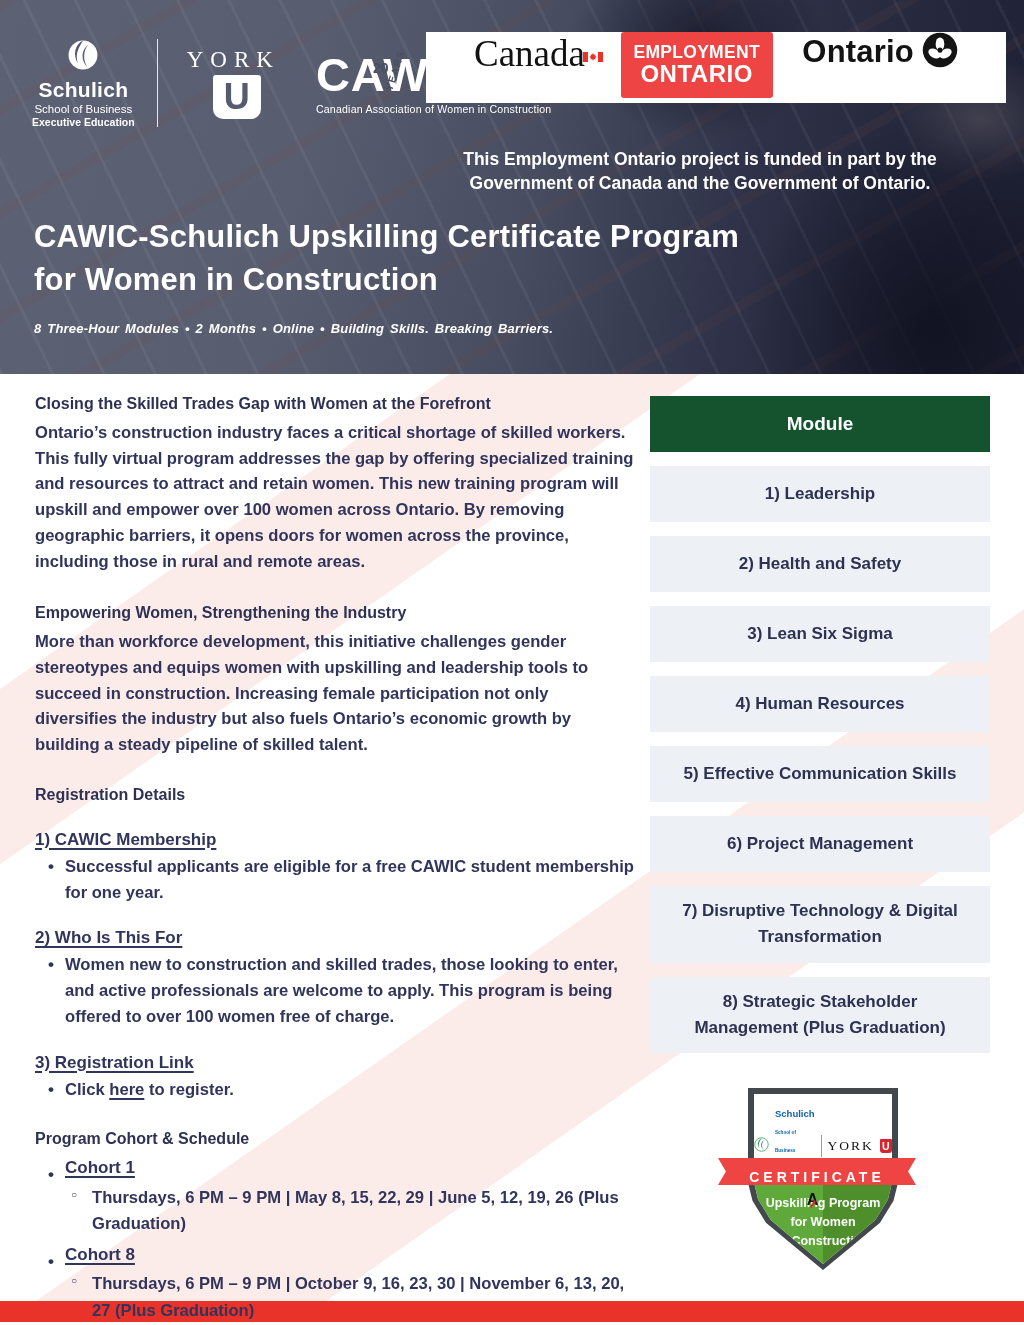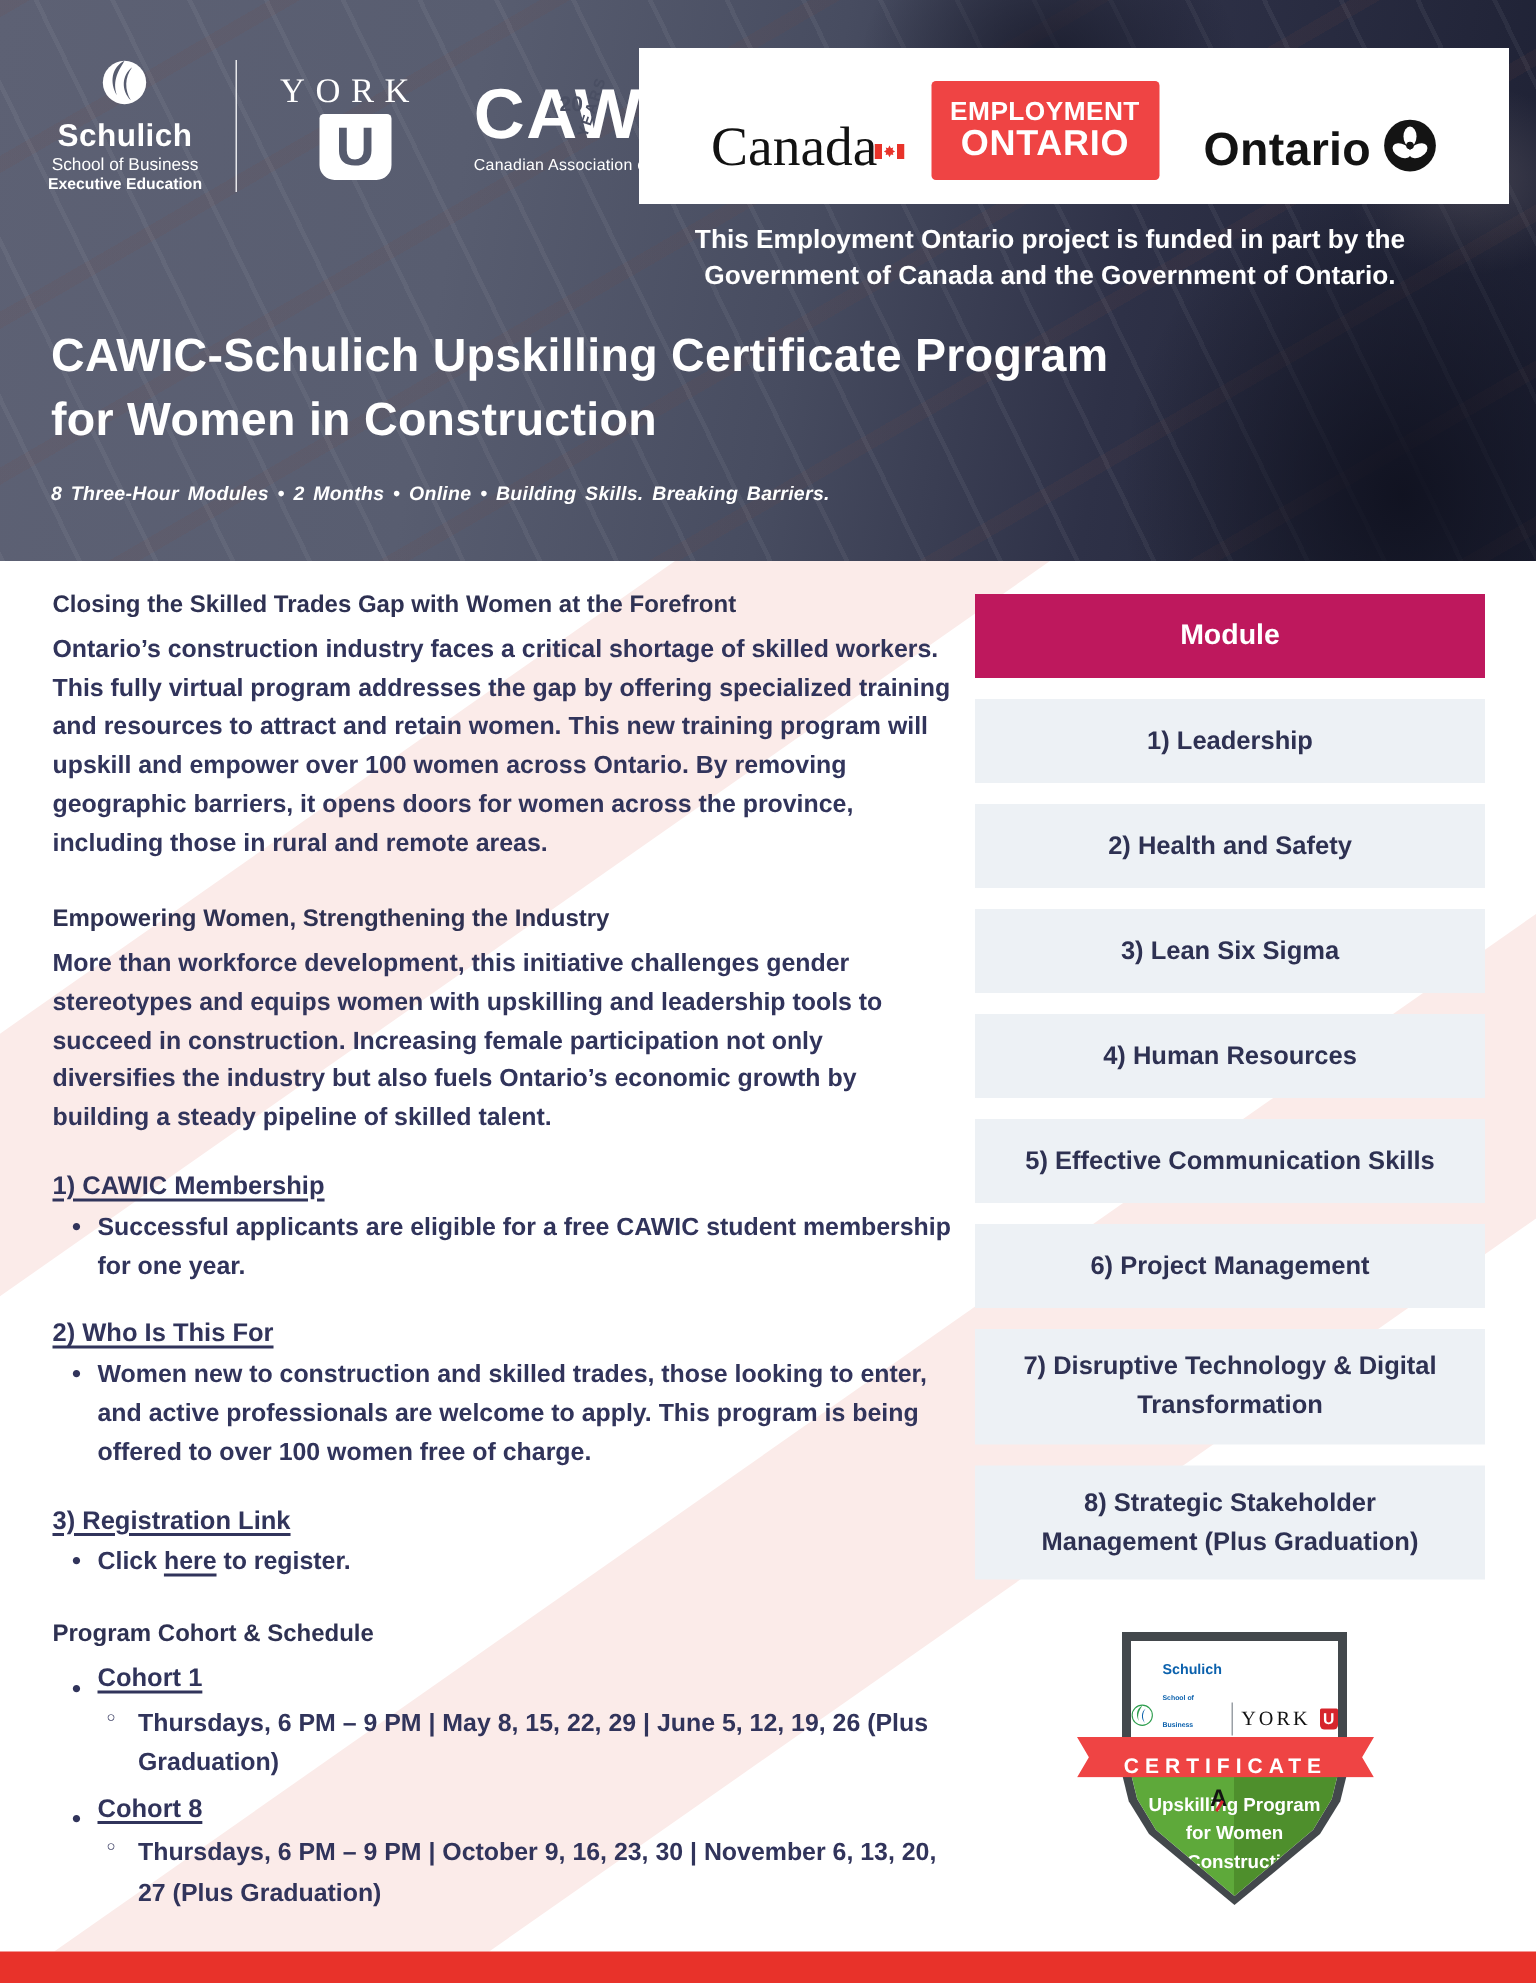--- a/index.html
+++ b/index.html
@@ -28,21 +28,21 @@
   .york { display:flex; flex-direction:column; align-items:center; }
   .york .york-word { font-family:"Liberation Serif", serif; font-size:23px; letter-spacing:7px; color:#fff; margin-left:7px; }
   .york .u-box { width:48px; height:44px; background:#fff; border-radius:3px 3px 10px 10px; display:flex; align-items:center; justify-content:center; margin-top:2px; margin-left:14px; }
   .york .u-box span { font-size:36px; font-weight:bold; color:#565b6e; line-height:1; }
   .cawic-hero { position:relative; margin-left:14px; }
   .cawic-word { font-size:47px; font-weight:bold; letter-spacing:1px; color:#fff; line-height:1; }
   .cawic-20 { position:absolute; left:54px; top:10px; width:22px; text-align:center; color:#4a4f63; font-weight:bold; font-size:14px; line-height:1.1; }
   .cawic-years { position:absolute; left:78px; top:30px; color:#4a4f63; font-size:10px; font-weight:bold; letter-spacing:1.5px; transform:rotate(-72deg); transform-origin:left bottom; }
   .cawic-tagline { font-size:10.6px; color:#fff; margin-top:5px; letter-spacing:.2px; }
 
-  .gov-box { position:absolute; left:426px; top:32px; width:580px; height:104px; background:#ffffff; display:flex; align-items:flex-end; justify-content:space-between; padding:16px 48px; }
+  .gov-box { position:absolute; left:426px; top:32px; width:580px; height:71px; background:#ffffff; display:flex; align-items:flex-start; justify-content:space-between; padding:0 48px; }
   .canada-wordmark { position:relative; font-family:"Liberation Serif", serif; font-size:37px; color:#121212; padding-right:6px; }
   .canada-flag { position:absolute; right:-12px; top:-4px; }
   .eo-box { width:152px; height:66px; background:#ef4444; border-radius:3px; color:#fff; display:flex; flex-direction:column; align-items:center; justify-content:center; line-height:1.02; }
   .eo-box .eo1 { font-size:17.5px; font-weight:bold; letter-spacing:.3px; }
   .eo-box .eo2 { font-size:24px; font-weight:bold; letter-spacing:.5px; }
   .ontario-logo { display:flex; align-items:center; gap:8px; }
   .ontario-word { font-size:31px; font-weight:bold; color:#131313; letter-spacing:.2px; }
 
   .funding { position:absolute; left:412px; top:147px; width:576px; text-align:center; color:#fff; font-size:17.5px; font-weight:bold; line-height:1.38; white-space:pre-line; }
   .hero-title { position:absolute; left:34px; top:215px; width:920px; color:#fff; font-size:31px; font-weight:bold; line-height:1.4; white-space:pre-line; letter-spacing:.2px; }
@@ -62,21 +62,21 @@
   .subhead { display:inline-block; font-size:17px; font-weight:bold; text-decoration:underline; text-decoration-thickness:2px; text-underline-offset:3px; margin-top:23px; }
   .b1 { position:relative; padding-left:30px; font-size:16.6px; font-weight:600; line-height:1.55; margin-top:4px; }
   .b1::before { content:"•"; position:absolute; left:13px; top:0; font-size:17px; }
   .b2 { position:relative; padding-left:57px; font-size:16.6px; font-weight:600; line-height:1.6; margin-top:3px; }
   .b2::before { content:"○"; position:absolute; left:36px; top:2px; font-size:10px; }
   .b1.cohort::before { top:7px; }
   .link { text-decoration:underline; text-decoration-thickness:2px; text-underline-offset:3px; cursor:pointer; }
 
   
   .right-col { position:absolute; left:650px; top:22px; width:340px; z-index:2; }
-  .module-header { background:#be185d; color:#fff; font-size:19px; font-weight:bold; text-align:left; min-height:56px; display:flex; align-items:center; justify-content:center; margin-bottom:14px; }
+  .module-header { background:#14532d; color:#fff; font-size:19px; font-weight:bold; text-align:left; min-height:56px; display:flex; align-items:center; justify-content:center; margin-bottom:14px; }
   .module-box { background:#edf1f5; color:#2e3152; font-size:17px; font-weight:bold; text-align:center; min-height:56px; display:flex; align-items:center; justify-content:center; margin-bottom:14px; padding:12px 26px; line-height:1.55; }
 
   
   .badge { position:absolute; left:712px; top:714px; width:232px; height:190px; z-index:3; }
   .shield { position:absolute; left:36px; top:0; width:150px; height:182px; background:#43484c;
     clip-path:polygon(0% 0%,100% 0%,100% 52%,97% 62%,88% 74%,72% 85%,50% 100%,28% 85%,12% 74%,3% 62%,0% 52%); }
   .shield-inner { position:absolute; left:6px; top:6px; width:138px; height:170px; background:#fff;
     clip-path:polygon(0% 0%,100% 0%,100% 52%,97% 62%,88% 74%,72% 85%,50% 100%,28% 85%,12% 74%,3% 62%,0% 52%);
     display:flex; flex-direction:column; }
   .shield-top { height:64px; background:#fff; padding-top:9px; }
@@ -176,20 +176,21 @@
     <div class="wm wm-a"></div>
     <div class="wm wm-b"></div>
 
     <section class="left-col">
       <h2 class="sec-h">Closing the Skilled Trades Gap with Women at the Forefront</h2>
       <p class="body-p">Ontario’s construction industry faces a critical shortage of skilled workers. This fully virtual program addresses the gap by offering specialized training and resources to attract and retain women. This new training program will upskill and empower over 100 women across Ontario. By removing geographic barriers, it opens doors for women across the province, including those in rural and remote areas.</p>
 
       <h2 class="sec-h gap-lg">Empowering Women, Strengthening the Industry</h2>
       <p class="body-p">More than workforce development, this initiative challenges gender stereotypes and equips women with upskilling and leadership tools to succeed in construction. Increasing female participation not only diversifies the industry but also fuels Ontario’s economic growth by building a steady pipeline of skilled talent.</p>
 
+      <h2 class="sec-h gap-md">Registration Details</h2>
       <div class="subhead">1) CAWIC Membership</div>
       <div class="b1">Successful applicants are eligible for a free CAWIC student membership for one year.</div>
       <div><span class="subhead">2) Who Is This For</span></div>
       <div class="b1">Women new to construction and skilled trades, those looking to enter, and active professionals are welcome to apply. This program is being offered to over 100 women free of charge.</div>
       <div><span class="subhead">3) Registration Link</span></div>
       <div class="b1"><span>Click </span><span class="link">here</span><span> to register.</span></div>
 
       <h2 class="sec-h gap-md">Program Cohort &amp; Schedule</h2>
       <div class="b1 cohort"><span class="subhead" style="margin-top:0">Cohort 1</span></div>
       <div class="b2">Thursdays, 6 PM – 9 PM | May 8, 15, 22, 29 | June 5, 12, 19, 26 (Plus Graduation)</div>

